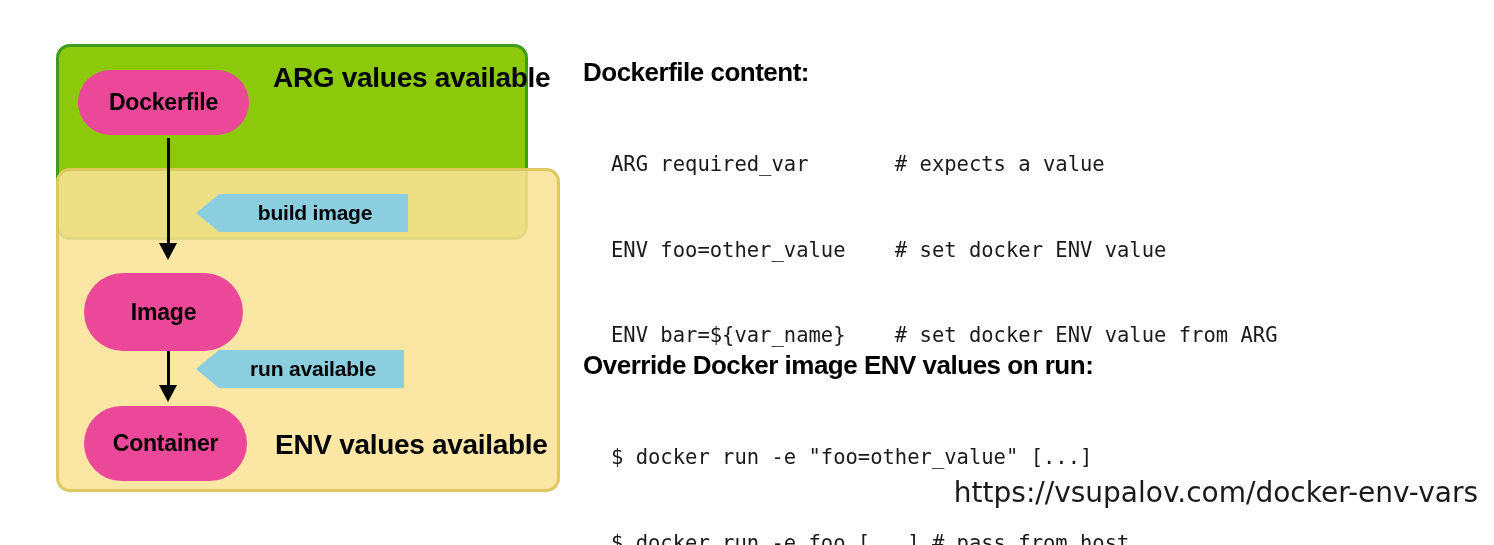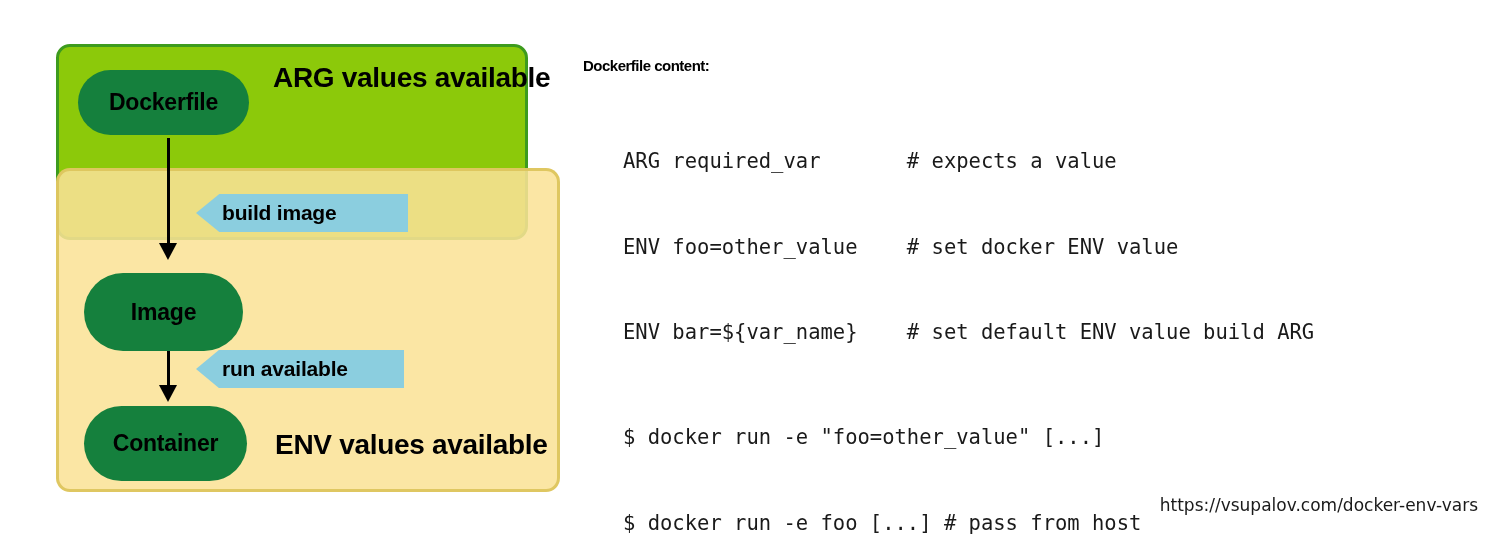--- a/index.html
+++ b/index.html
@@ -53,21 +53,21 @@
     height: 324px;
     background: rgba(250, 226, 151, 0.87);
     border: 3px solid rgba(221, 196, 92, 0.92);
     border-radius: 14px;
     z-index: 3;
   }
 
   
   .node-pill {
     position: absolute;
-    background: #15803d;
+    background: #ec4899;
     border-radius: 999px;
     display: flex;
     align-items: center;
     justify-content: center;
     font-weight: bold;
     font-size: 23px;
     color: #000000;
     letter-spacing: -0.2px;
     z-index: 6;
     box-sizing: border-box;
@@ -75,20 +75,21 @@
   #node-dockerfile { left: 78px; top: 70px;  width: 171px; height: 65px; }
   #node-image      { left: 84px; top: 273px; width: 159px; height: 78px; }
   #node-container  { left: 84px; top: 406px; width: 163px; height: 75px; }
 
   
   .banner {
     position: absolute;
     background: #8BCEDF;
     display: flex;
     align-items: center;
+    justify-content: center;
     font-weight: bold;
     font-size: 21px;
     color: #000000;
     letter-spacing: -0.2px;
     z-index: 6;
     box-sizing: border-box;
     padding-left: 26px;
     clip-path: polygon(0% 50%, 11% 0%, 100% 0%, 100% 100%, 11% 100%);
   }
   #banner-build { left: 196px; top: 194px; width: 212px; height: 38px; }
@@ -143,43 +144,43 @@
     width: 911px;
     height: 545px;
   }
   .section { position: absolute; left: 0; width: 911px; }
   #section-dockerfile { top: 57px; }
   #section-build      { top: 237px; }
   #section-run        { top: 350px; }
 
   .section-heading {
     font-weight: bold;
-    font-size: 15px;
+    font-size: 26px;
     color: #000000;
     letter-spacing: -0.5px;
     margin: 0 0 5px 0;
     white-space: nowrap;
   }
   .code-block {
     font-family: "DejaVu Sans Mono", monospace;
     font-size: 20.5px;
     line-height: 28.5px;
     color: #1a1a1a;
     white-space: pre;
-    margin: 16px;
+    margin: 4px;
     padding-left: 24px;
   }
   .code-line { white-space: pre; }
 
   #footer-url {
     position: absolute;
     right: 16px;
-    top: 495px;
+    top: 476px;
     font-family: "DejaVu Sans", sans-serif;
-    font-size: 17px;
+    font-size: 28px;
     color: #1a1a1a;
     white-space: nowrap;
   }
 </style>
 </head>
 <body>
 
 <div id="page">
 
   <div id="diagram">
@@ -223,26 +224,27 @@
     <div id="caption-env" class="scope-caption">ENV values available</div>
   </div>
 
   <div id="content">
 
     <div id="section-dockerfile" class="section">
       <div class="section-heading">Dockerfile content:</div>
       <div class="code-block">
         <div class="code-line">ARG required_var       # expects a value</div>
         <div class="code-line">ENV foo=other_value    # set docker ENV value</div>
-        <div class="code-line">ENV bar=${var_name}    # set default ENV value build ARG</div>
+        <div class="code-line">ENV bar=${var_name}    # set docker ENV value from ARG</div>
       </div>
     </div>
 
 
     <div id="section-run" class="section">
+      <div class="section-heading">Override Docker image ENV values on run:</div>
       <div class="code-block">
         <div class="code-line">$ docker run -e "foo=other_value" [...]</div>
         <div class="code-line">$ docker run -e foo [...] # pass from host</div>
         
       </div>
     </div>
   </div>
 
   <div id="footer-url">https://vsupalov.com/docker-env-vars</div>
 

